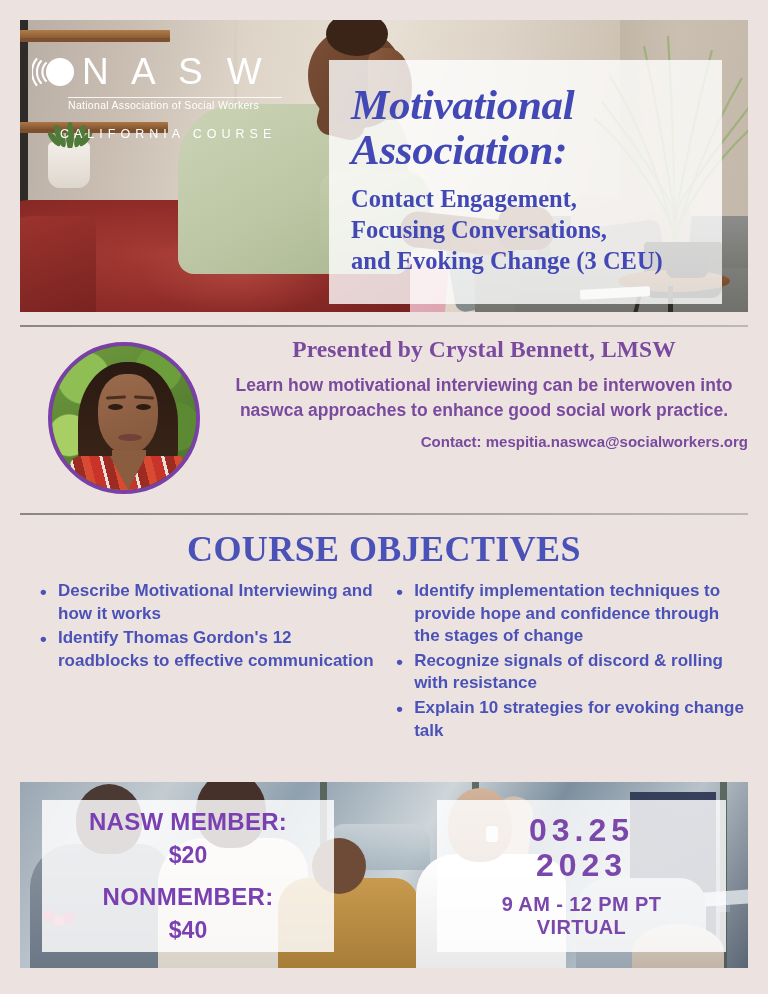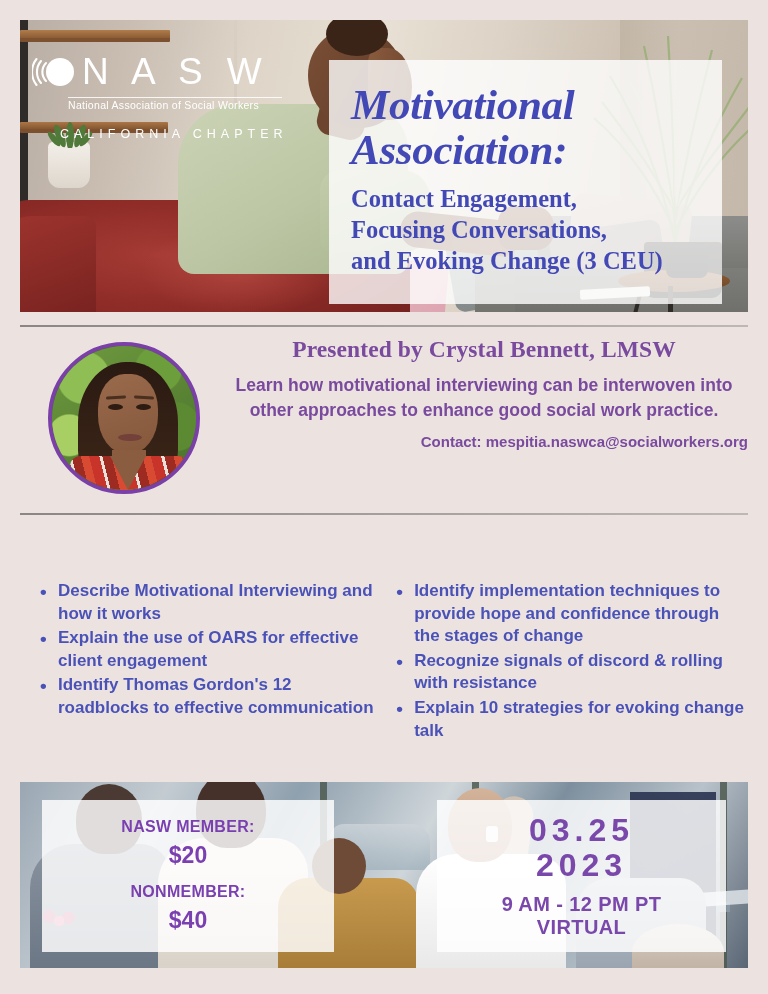--- a/index.html
+++ b/index.html
@@ -449,21 +449,21 @@
   }
   .panel-date {
     position: absolute; left: 417px; top: 18px;
     width: 289px; height: 152px;
     background: rgba(255,255,255,.83);
     display: flex; flex-direction: column;
     align-items: center; justify-content: center;
   }
   .price-label {
     font-family: "Liberation Sans", sans-serif;
-    font-weight: 700; font-size: 16px;
+    font-weight: 700; font-size: 24px;
     color: #7a3fb0; letter-spacing: .3px;
   }
   .price-amt {
     font-family: "Liberation Sans", sans-serif;
     font-weight: 700; font-size: 23px;
     color: #7a3fb0; margin-top: 2px;
   }
   .date-line {
     font-family: "Liberation Sans", sans-serif;
     font-weight: 700; font-size: 32px;
@@ -565,21 +565,21 @@
               <path d="M14 14 A13 13 0 0 0 14 32"></path>
               <path d="M9 12 A17 17 0 0 0 9 34"></path>
               <path d="M4.5 10 A21 21 0 0 0 4.5 36"></path>
             </g>
           </svg>
         </div>
         <div class="logo-letters">N A S W</div>
       </div>
       <div class="logo-rule"></div>
       <div class="logo-tagline">National Association of Social Workers</div>
-      <div class="logo-chapter">CALIFORNIA CHAPTER</div>
+      <div class="logo-chapter">CALIFORNIA COURSE</div>
     </div>
 
     <div class="title-panel">
       <div class="title-main">
         <div>Motivational</div>
         <div>Association:</div>
       </div>
       <div class="title-sub">
         <div>Contact Engagement,</div>
         <div>Focusing Conversations,</div>
@@ -600,33 +600,33 @@
       <div class="av-eye-l"></div>
       <div class="av-eye-r"></div>
       <div class="av-lip"></div>
       <div class="av-neck"></div>
       <div class="av-top"></div>
       <div class="av-v"></div>
     </div>
 
     <div class="presenter-text">
       <div class="presented-by">Presented by Crystal Bennett, LMSW</div>
-      <div class="blurb">Learn how motivational interviewing can be interwoven into other approaches to enhance good social work practice.</div>
+      <div class="blurb">Learn how motivational interviewing can be interwoven into naswca approaches to enhance good social work practice.</div>
       <div class="contact">Contact: mespitia.naswca@socialworkers.org</div>
     </div>
   </div>
 
   <div class="divider d2"></div>
 
+  <div class="obj-heading">COURSE OBJECTIVES</div>
 
   <div class="obj-cols">
     <div class="obj-col left">
       <ul class="obj-list">
         <li class="obj-item">Describe Motivational Interviewing and how it works</li>
-        <li class="obj-item">Explain the use of OARS for effective client engagement</li>
         <li class="obj-item">Identify Thomas Gordon's 12 roadblocks to effective communication</li>
       </ul>
     </div>
     <div class="obj-col right">
       <ul class="obj-list">
         <li class="obj-item">Identify implementation techniques to provide hope and confidence through the stages of change</li>
         <li class="obj-item">Recognize signals of discord &amp; rolling with resistance</li>
         <li class="obj-item">Explain 10 strategies for evoking change talk</li>
       </ul>
     </div>

